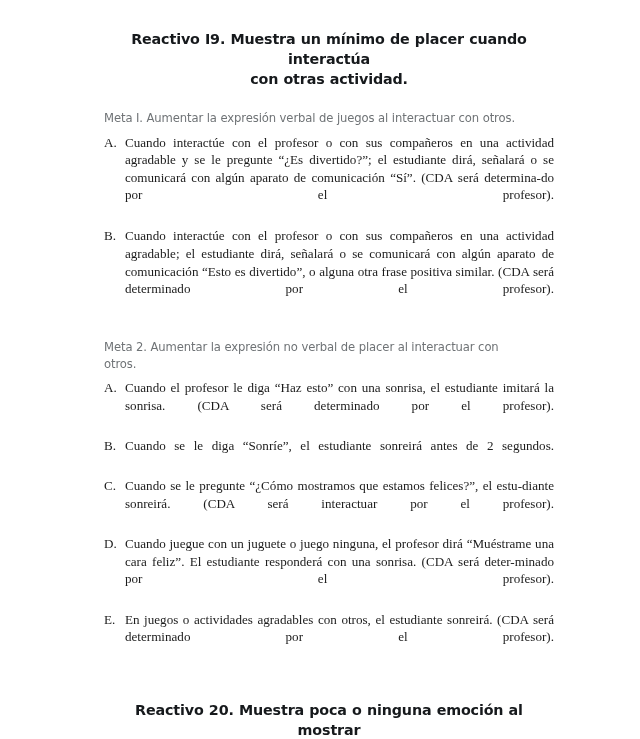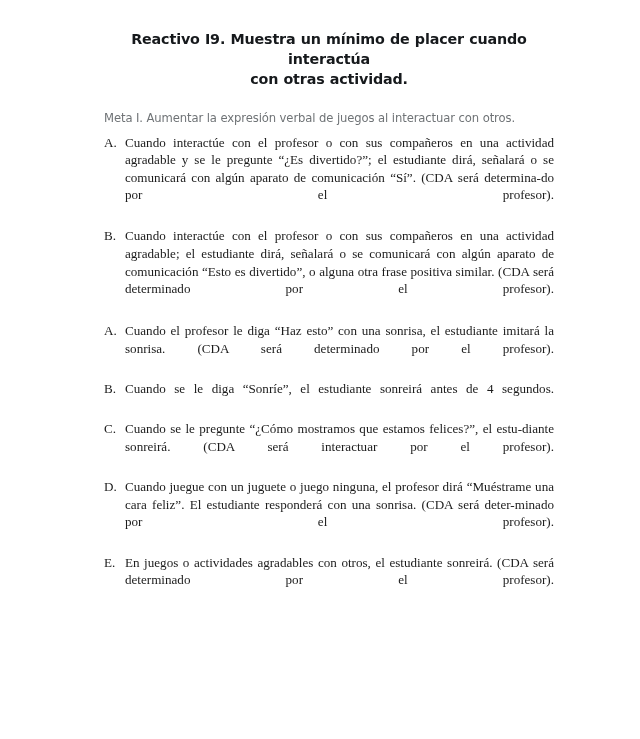--- a/index.html
+++ b/index.html
@@ -114,39 +114,50 @@
         <li class="item">
           <span class="item-marker">A.</span>
           <span class="item-text">Cuando interactúe con el profesor o con sus compañeros en una actividad agradable y se le pregunte “¿Es divertido?”; el estudiante dirá, señalará o se comunicará con algún aparato de comunicación “Sí”. (CDA será determina-do por el profesor).</span>
         </li>
         <li class="item">
           <span class="item-marker">B.</span>
           <span class="item-text">Cuando interactúe con el profesor o con sus compañeros en una actividad agradable; el estudiante dirá, señalará o se comunicará con algún aparato de comunicación “Esto es divertido”, o alguna otra frase positiva similar. (CDA será determinado por el profesor).</span>
         </li>
       </ul>
 
+      <div class="meta-heading meta-2">
+        <span>Meta 2. Aumentar la expresión no verbal de placer al interactuar con</span><br>
+        <span>otros.</span>
+      </div>
       <ul class="item-list first">
         <li class="item">
           <span class="item-marker">A.</span>
           <span class="item-text">Cuando el profesor le diga “Haz esto” con una sonrisa, el estudiante imitará la sonrisa. (CDA será determinado por el profesor).</span>
         </li>
         <li class="item tight">
           <span class="item-marker">B.</span>
-          <span class="item-text">Cuando se le diga “Sonríe”, el estudiante sonreirá antes de 4 segundos.</span>
+          <span class="item-text">Cuando se le diga “Sonríe”, el estudiante sonreirá antes de 2 segundos.</span>
         </li>
         <li class="item tight">
           <span class="item-marker">C.</span>
           <span class="item-text">Cuando se le pregunte “¿Cómo mostramos que estamos felices?”, el estu-diante sonreirá. (CDA será interactuar por el profesor).</span>
         </li>
         <li class="item tight">
           <span class="item-marker">D.</span>
           <span class="item-text">Cuando juegue con un juguete o juego ninguna, el profesor dirá “Muéstrame una cara feliz”. El estudiante responderá con una sonrisa. (CDA será deter-minado por el profesor).</span>
         </li>
         <li class="item tight">
           <span class="item-marker">E.</span>
           <span class="item-text">En juegos o actividades agradables con otros, el estudiante sonreirá. (CDA será determinado por el profesor).</span>
         </li>
       </ul>
     </div>
 
+    <div>
+      <h2 class="reactivo-heading reactivo-2">
+        <span>Reactivo 20. Muestra poca o ninguna emoción al mostrar</span><br>
+        
+      </h2>
+
+    </div>
 
   </div>
 </div>
 
 </body></html>

